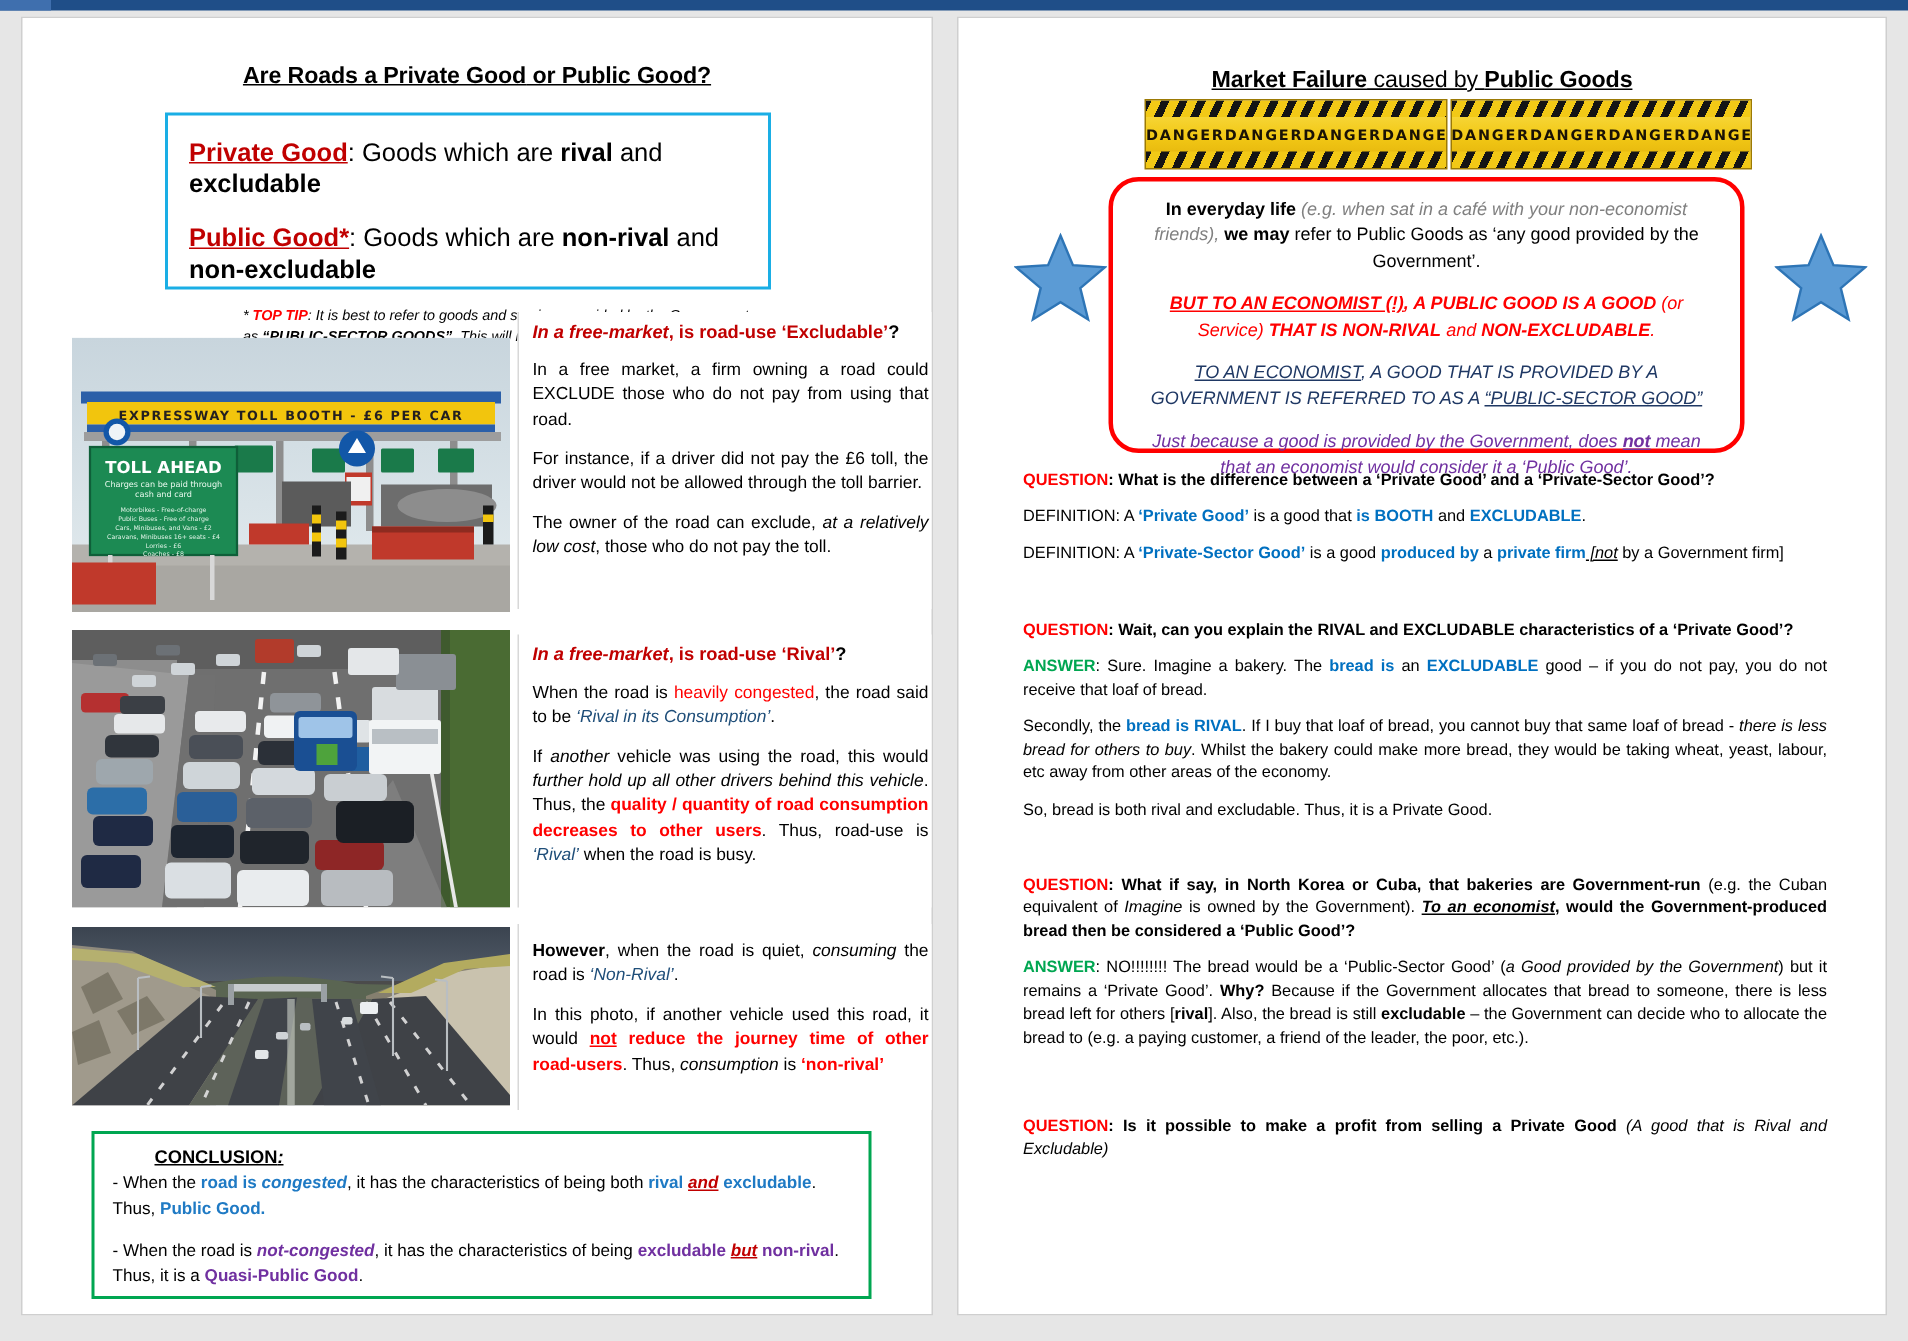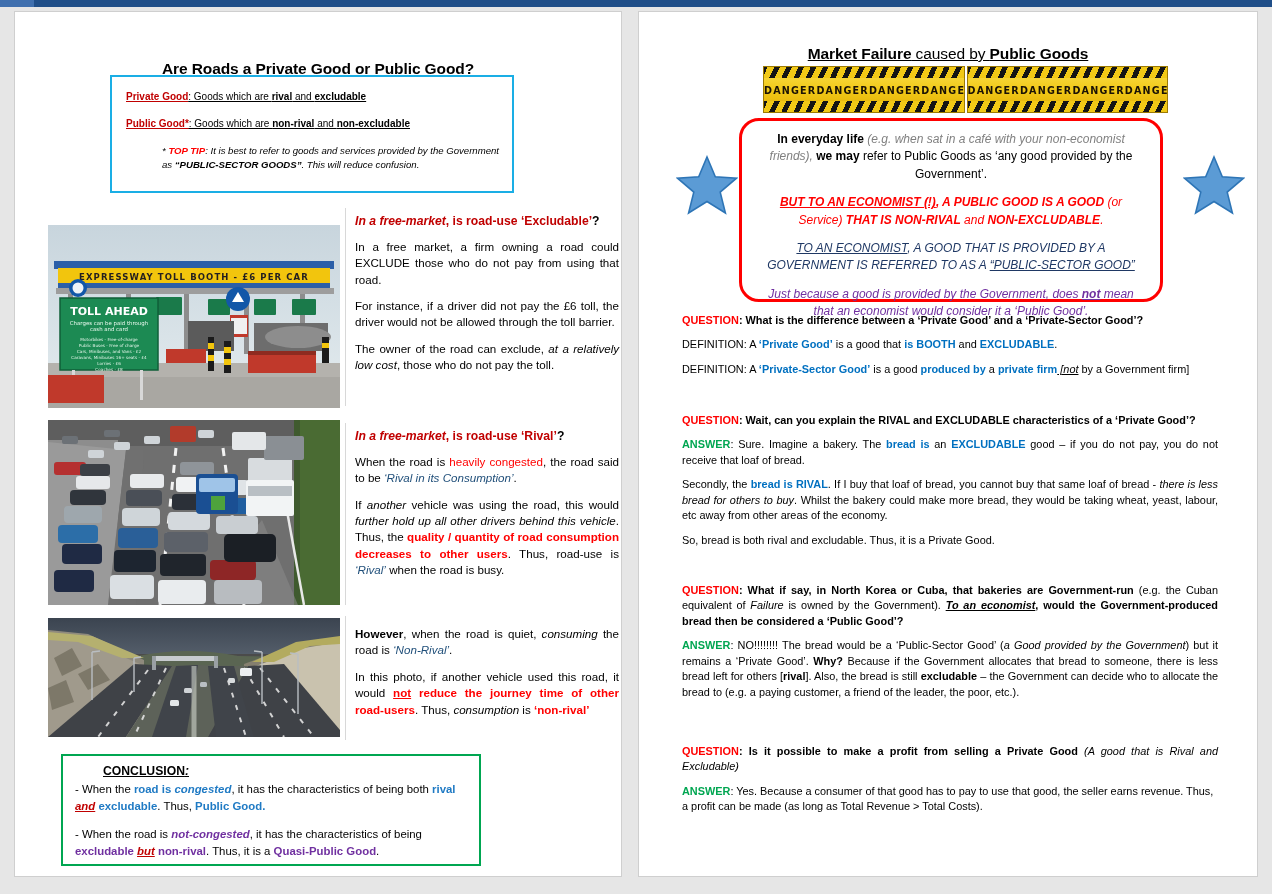--- a/index.html
+++ b/index.html
@@ -38,21 +38,21 @@
   }
   .h-title .nb { font-weight: normal; text-decoration: underline; }
 
   
   .def-box {
     position: absolute; left: 95px; top: 63px; width: 404px; height: 118px;
     border: 2.5px solid #1aaee5;
     background: #fff;
     padding: 14px 12px 8px 14px;
   }
-  .def-line { font-size: 10px; color: #000; margin-bottom: 14px; line-height: 1.25; text-decoration: underline; }
+  .def-line { font-size: 17px; color: #000; margin-bottom: 14px; line-height: 1.25; }
   .def-key { color: #c00000; font-weight: bold; text-decoration: underline; }
   .def-line b { font-weight: bold; }
   .toptip {
     font-size: 9.6px; font-style: italic; color: #000; line-height: 1.45; margin-left: 36px;
   }
   .toptip .tt { color: #ff0000; font-weight: bold; font-style: italic; }
   .toptip b { font-weight: bold; }
 
   .photo {
     position: absolute;
@@ -78,21 +78,21 @@
   .p { font-size: 11.6px; color: #000; text-align: justify; line-height: 1.42; margin: 0 0 10px 0; }
   .p:last-child { margin-bottom: 0; }
   .p i { font-style: italic; }
   .p b { font-weight: bold; }
   .red { color: #ff0000; }
   .redb { color: #ff0000; font-weight: bold; }
   .blue-i { color: #1f4e79; font-style: italic; }
   .u { text-decoration: underline; }
 
   .conclusion {
-    position: absolute; left: 46px; top: 742px; width: 420px; height: 112px;
+    position: absolute; left: 46px; top: 742px; width: 520px; height: 112px;
     border: 2px solid #00a651; background: #fff; padding: 8px 12px 8px 12px;
   }
   .conclusion .ch {
     font-size: 12.2px; font-weight: bold; text-decoration: underline;
     margin-left: 28px; margin-bottom: 3px; display:block; color:#000;
   }
   .conclusion .ch em { font-style: italic; }
   .c-line { font-size: 11.4px; color:#000; line-height: 1.45; margin: 0 0 12px 0; text-align: left;}
   .c-line:last-child { margin-bottom: 0; }
   .cblue { color: #1f7ac4; font-weight: bold; }
@@ -168,21 +168,21 @@
 <body>
 
 <div id="app">
 
   <div class="top-bar">
     <div class="seg-light"></div>
   </div>
 
   <div class="page" id="page-left">
 
-    <div class="h-title" style="position:absolute;left:0;top:48px;width:606px;">
+    <div class="h-title" style="position:absolute;left:0;top:30px;width:606px;">
       <span>Are Roads a Private Good</span><span> or Public Good?</span>
     </div>
 
     <div class="def-box">
       <div class="def-line">
         <span class="def-key">Private Good</span><span>: Goods which are </span><b>rival</b><span> and </span><b>excludable</b>
       </div>
       <div class="def-line">
         <span class="def-key">Public Good*</span><span>: Goods which are </span><b>non-rival</b><span> and </span><b>non-excludable</b>
       </div>
@@ -576,29 +576,26 @@
       <span class="lbl-a">ANSWER</span><span>: Sure. Imagine a bakery. The </span><span class="blu">bread is</span><span> an </span><span class="blu">EXCLUDABLE</span><span> good – if you do not pay, you do not receive that loaf of bread.</span>
     </p>
     <p class="qa-p">
       <span>Secondly, the </span><span class="blu">bread is RIVAL</span><span>. If I buy that loaf of bread, you cannot buy that same loaf of bread - </span><i>there is less bread for others to buy</i><span>. Whilst the bakery could make more bread, they would be taking wheat, yeast, labour, etc away from other areas of the economy.</span>
     </p>
     <p class="qa-p nojust last">So, bread is both rival and excludable. Thus, it is a Private Good.</p>
   </div>
 
   <div class="qa" id="qa3">
     <p class="qa-p">
-      <span class="lbl-q">QUESTION</span><b>: What if say, in North Korea or Cuba, that bakeries are Government-run</b><span> (e.g. the Cuban equivalent of </span><i>Failure</i><span> is owned by the Government). </span><b style="font-style:italic;text-decoration:underline">To an economist</b><b>, would the Government-produced bread then be considered a ‘Public Good’?</b>
+      <span class="lbl-q">QUESTION</span><b>: What if say, in North Korea or Cuba, that bakeries are Government-run</b><span> (e.g. the Cuban equivalent of </span><i>Imagine</i><span> is owned by the Government). </span><b style="font-style:italic;text-decoration:underline">To an economist</b><b>, would the Government-produced bread then be considered a ‘Public Good’?</b>
     </p>
     <p class="qa-p last">
       <span class="lbl-a">ANSWER</span><span>: NO!!!!!!!! The bread would be a ‘Public-Sector Good’ (</span><i>a Good provided by the Government</i><span>) but it remains a ‘Private Good’.     </span><b>Why?</b><span>     Because if the Government allocates that bread to someone, there is less bread left for others [</span><b>rival</b><span>]. Also, the bread is still </span><b>excludable</b><span> – the Government can decide who to allocate the bread to (e.g. a paying customer, a friend of the leader, the poor, etc.).</span>
     </p>
   </div>
 
   <div class="qa" id="qa4">
     <p class="qa-p">
       <span class="lbl-q">QUESTION</span><b>: Is it possible to make a profit from selling a Private Good </b><i>(A good that is Rival and Excludable)</i>
     </p>
-    <p class="qa-p nojust last">
-      <span class="lbl-a">ANSWER</span><span>: Yes. Because a consumer of that good has to pay to use that good, the seller earns revenue. Thus, a profit can be made (as long as Total Revenue &gt; Total Costs).</span>
-    </p>
   </div>
 
 </div>
 
 </body></html>

